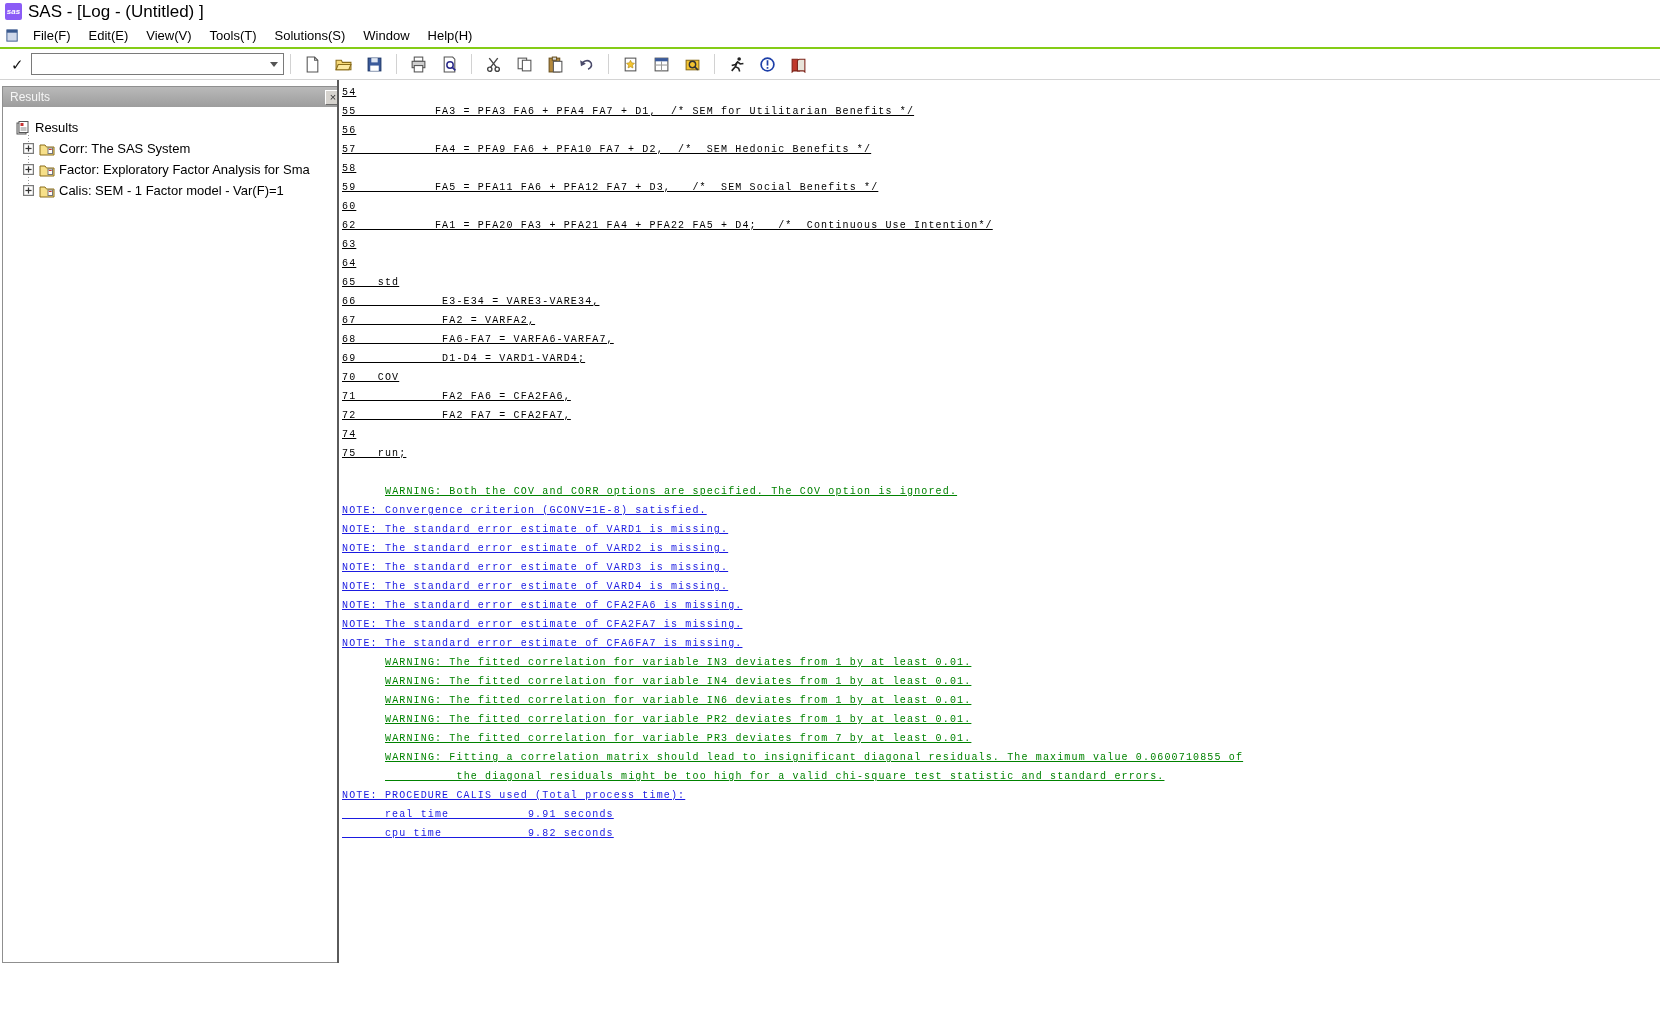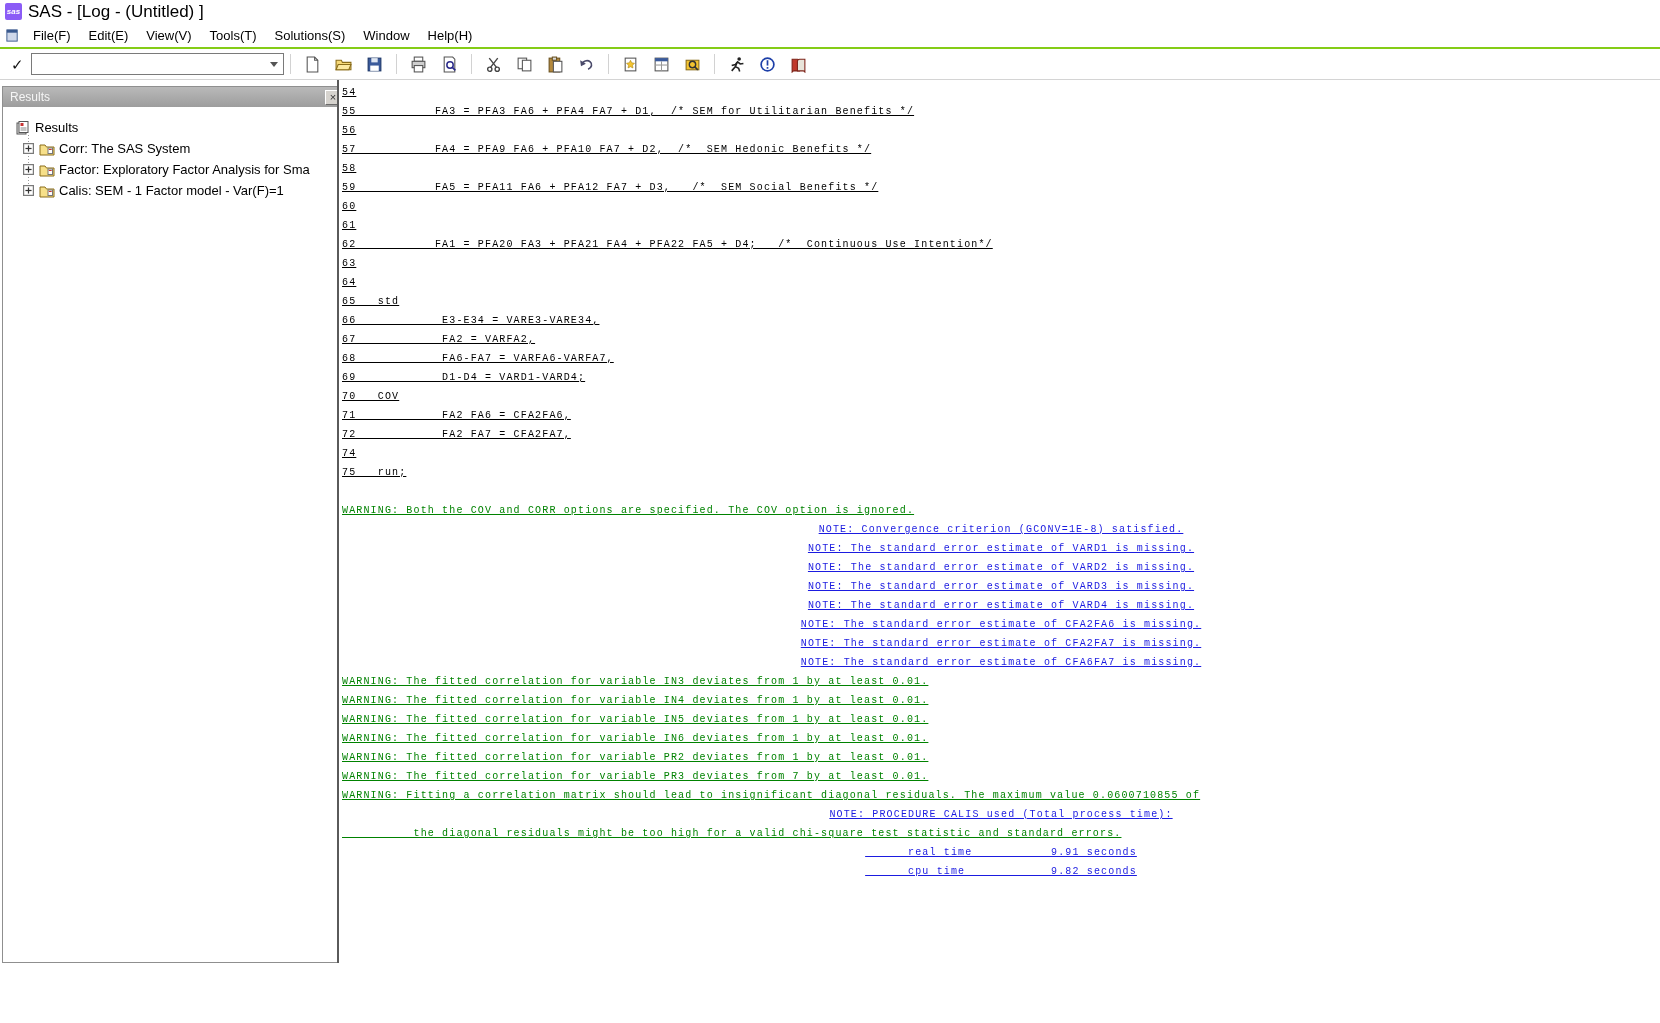--- a/index.html
+++ b/index.html
@@ -55,22 +55,22 @@
   .tree-icon { display:flex; margin:0 4px 0 2px; }
   .tree-icon svg { width:16px; height:16px; display:block; }
   .tree-label { color:#000; }
 
   
   .log-pane { position:absolute; left:337px; top:0; right:0; height:883px; border-left:2px solid #5a5a5a;
               background:#fff; padding:3px 0 0 3px; overflow:hidden; }
   .log-line { font-family:"Liberation Mono", monospace; font-size:10px; line-height:19px; letter-spacing:1.15px;
               white-space:pre; min-height:19px;text-decoration:underline; }
   .log-line.code { color:#000; }
-  .log-line.warning { color:#008200; }
-  .log-line.note { color:#1b1be0;text-align:center; }
+  .log-line.warning { color:#008200;margin-left:43px; }
+  .log-line.note { color:#1b1be0; }
 </style>
 </head>
 <body>
 
 <div class="app">
 
   <div class="titlebar">
     <span class="sas-logo">sas</span>
     <span class="title-text">SAS - [Log - (Untitled) ]</span>
   </div>
@@ -313,21 +313,20 @@
 
     <div class="log-pane">
       <div id="log-lines">
           <div class="log-line code">54</div>
           <div class="log-line code">55           FA3 = PFA3 FA6 + PFA4 FA7 + D1,  /* SEM for Utilitarian Benefits */</div>
           <div class="log-line code">56</div>
           <div class="log-line code">57           FA4 = PFA9 FA6 + PFA10 FA7 + D2,  /*  SEM Hedonic Benefits */</div>
           <div class="log-line code">58</div>
           <div class="log-line code">59           FA5 = PFA11 FA6 + PFA12 FA7 + D3,   /*  SEM Social Benefits */</div>
           <div class="log-line code">60</div>
-          <div class="log-line code">61</div>
           <div class="log-line code">62           FA1 = PFA20 FA3 + PFA21 FA4 + PFA22 FA5 + D4;   /*  Continuous Use Intention*/</div>
           <div class="log-line code">63</div>
           <div class="log-line code">64</div>
           <div class="log-line code">65   std</div>
           <div class="log-line code">66            E3-E34 = VARE3-VARE34,</div>
           <div class="log-line code">67            FA2 = VARFA2,</div>
           <div class="log-line code">68            FA6-FA7 = VARFA6-VARFA7,</div>
           <div class="log-line code">69            D1-D4 = VARD1-VARD4;</div>
           <div class="log-line code">70   COV</div>
           <div class="log-line code">71            FA2 FA6 = CFA2FA6,</div>
@@ -339,26 +338,25 @@
           <div class="log-line note">NOTE: Convergence criterion (GCONV=1E-8) satisfied.</div>
           <div class="log-line note">NOTE: The standard error estimate of VARD1 is missing.</div>
           <div class="log-line note">NOTE: The standard error estimate of VARD2 is missing.</div>
           <div class="log-line note">NOTE: The standard error estimate of VARD3 is missing.</div>
           <div class="log-line note">NOTE: The standard error estimate of VARD4 is missing.</div>
           <div class="log-line note">NOTE: The standard error estimate of CFA2FA6 is missing.</div>
           <div class="log-line note">NOTE: The standard error estimate of CFA2FA7 is missing.</div>
           <div class="log-line note">NOTE: The standard error estimate of CFA6FA7 is missing.</div>
           <div class="log-line warning">WARNING: The fitted correlation for variable IN3 deviates from 1 by at least 0.01.</div>
           <div class="log-line warning">WARNING: The fitted correlation for variable IN4 deviates from 1 by at least 0.01.</div>
-          <div class="log-line warning">WARNING: The fitted correlation for variable IN5 deviates from 1 by at least 0.01.</div>
           <div class="log-line warning">WARNING: The fitted correlation for variable IN6 deviates from 1 by at least 0.01.</div>
           <div class="log-line warning">WARNING: The fitted correlation for variable PR2 deviates from 1 by at least 0.01.</div>
           <div class="log-line warning">WARNING: The fitted correlation for variable PR3 deviates from 7 by at least 0.01.</div>
           <div class="log-line warning">WARNING: Fitting a correlation matrix should lead to insignificant diagonal residuals. The maximum value 0.0600710855 of</div>
+          <div class="log-line warning">          the diagonal residuals might be too high for a valid chi-square test statistic and standard errors.</div>
           <div class="log-line note">NOTE: PROCEDURE CALIS used (Total process time):</div>
-          <div class="log-line warning">          the diagonal residuals might be too high for a valid chi-square test statistic and standard errors.</div>
           <div class="log-line note">      real time           9.91 seconds</div>
           <div class="log-line note">      cpu time            9.82 seconds</div>
         </div>
     </div>
 
   </div>
 </div>
 
 </body></html>

